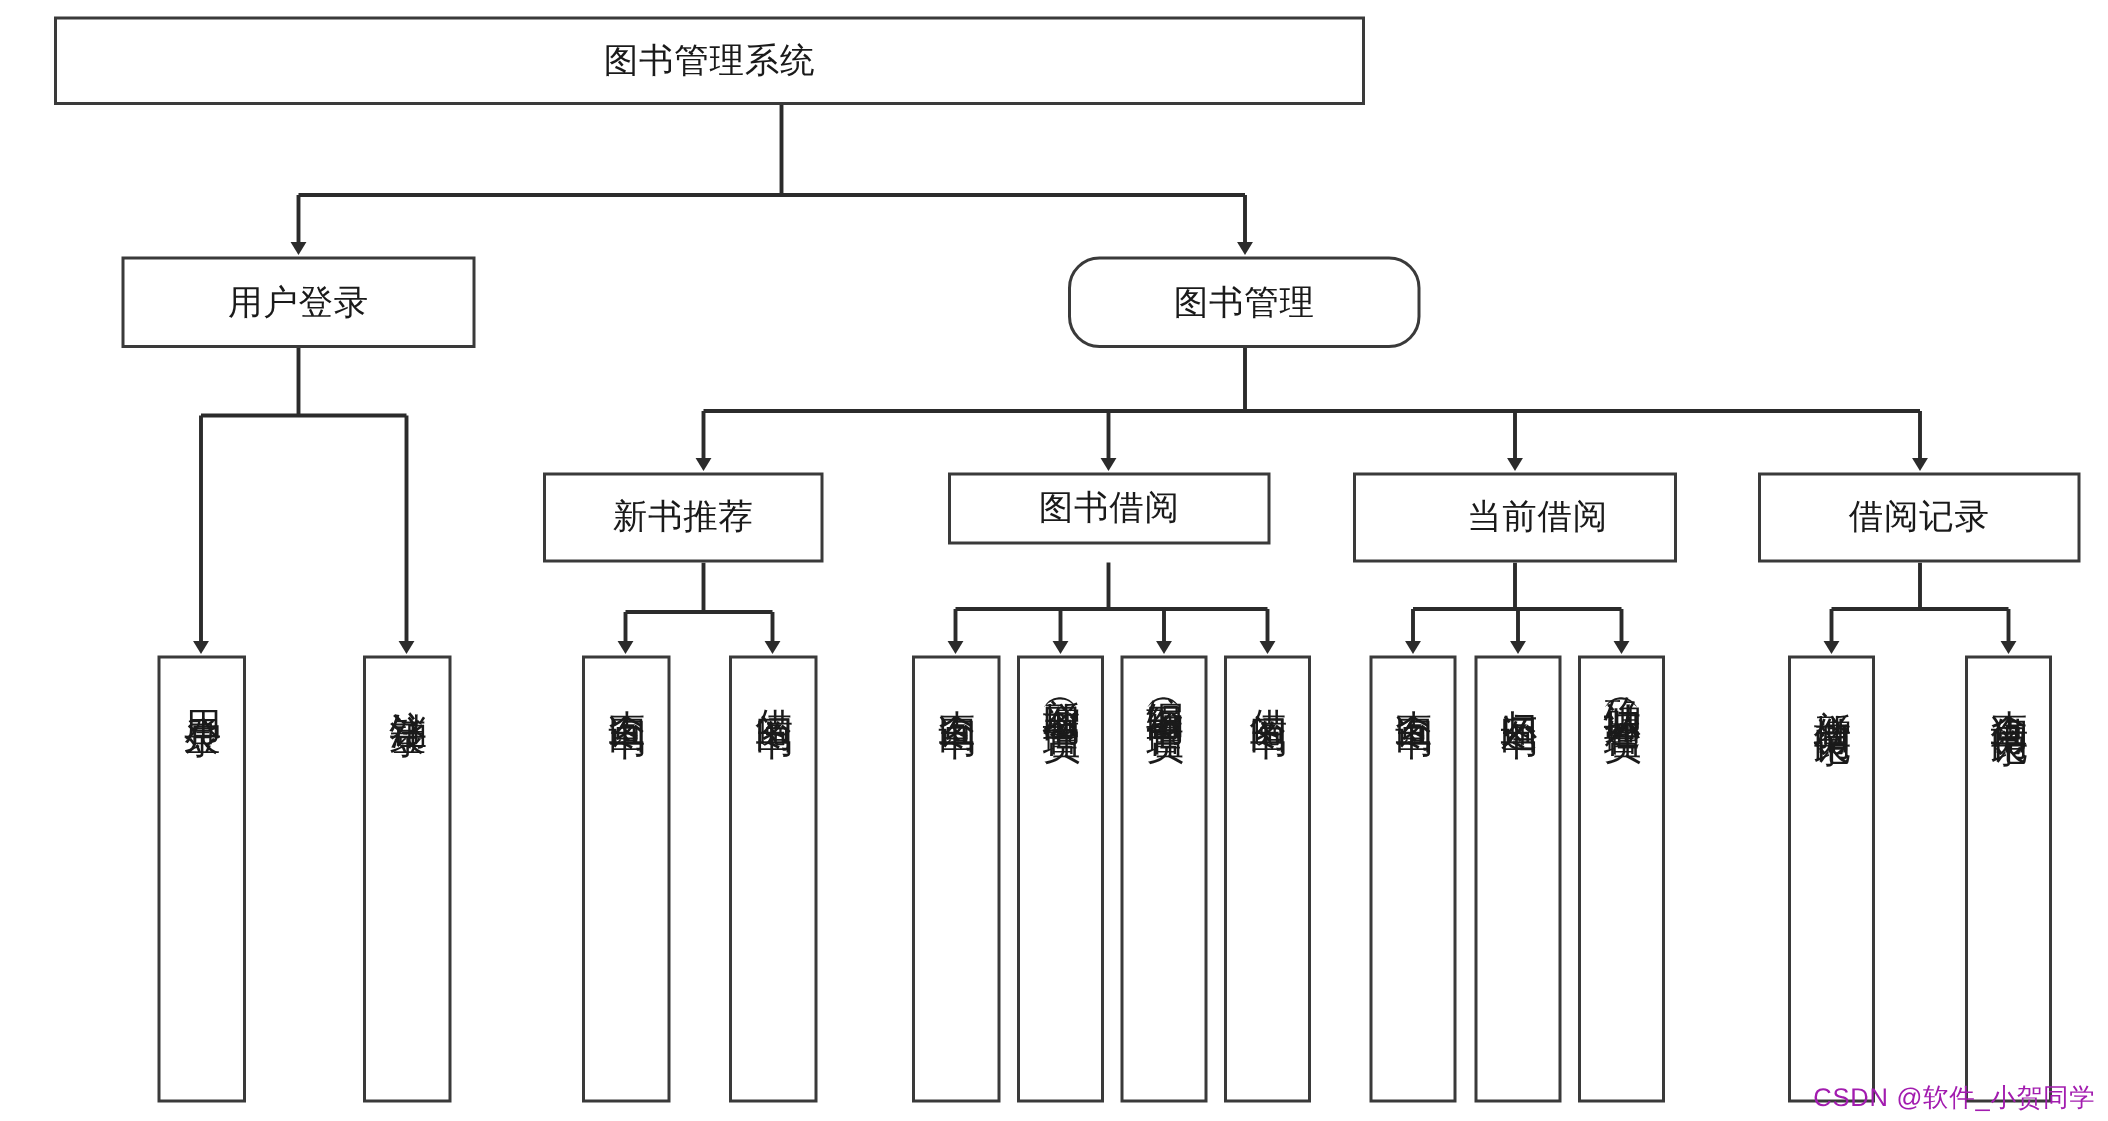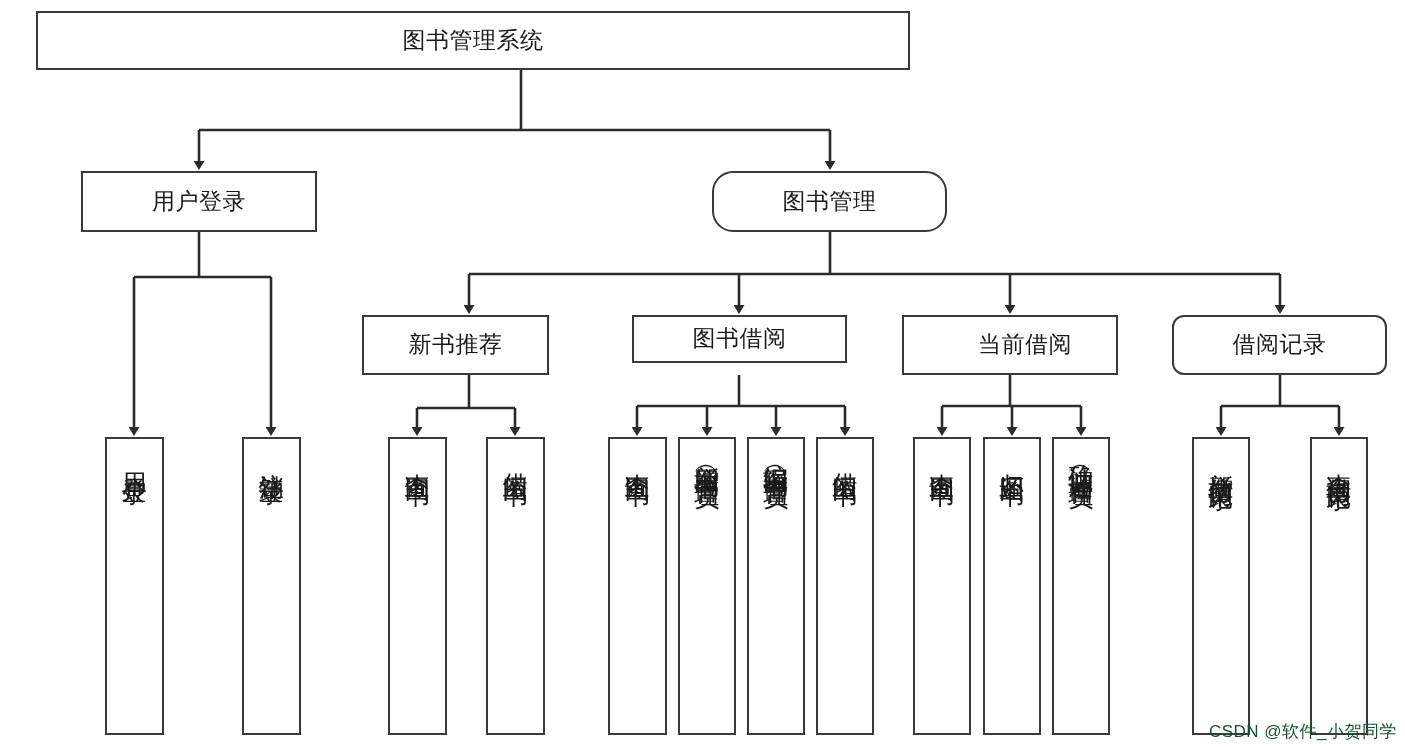--- a/index.html
+++ b/index.html
@@ -63,21 +63,21 @@
     white-space: nowrap;
   }
   .node.vert.tall {
     padding-top: 6px;
   }
   #watermark {
     position: absolute;
     right: 8px;
     bottom: 4px;
     font-size: 17px;
-    color: #14532d;
+    color: #a21caf;
     letter-spacing: 0.5px;
     white-space: nowrap;
   }
 </style>
 </head>
 <body>
 
 <div id="canvas">
 
   <svg id="edges" viewBox="0 0 1405 747">
@@ -143,21 +143,21 @@
 
   <div class="node horiz" id="node-l3-0" style="left: 362px; top: 315px; width: 187px; height: 60px;">
     <span class="label">新书推荐</span>
   </div>
   <div class="node horiz" id="node-l3-1" style="left: 632px; top: 315px; width: 215px; height: 48px;">
     <span class="label">图书借阅</span>
   </div>
   <div class="node horiz" id="node-l3-2" style="left: 902px; top: 315px; width: 216px; height: 60px; padding-left: 30px;">
     <span class="label">当前借阅</span>
   </div>
-  <div class="node horiz" id="node-l3-3" style="left: 1172px; top: 315px; width: 215px; height: 60px; border-radius: 12px;">
+  <div class="node horiz" id="node-l3-3" style="left: 1172px; top: 315px; width: 215px; height: 60px;">
     <span class="label">借阅记录</span>
   </div>
 
   <div class="node vert" id="node-leaf-0" style="left: 105px; top: 437px; width: 59px; height: 298px;">
     <span class="label">用户登录</span>
   </div>
   <div class="node vert" id="node-leaf-1" style="left: 242px; top: 437px; width: 59px; height: 298px;">
     <span class="label">注销登录</span>
   </div>
   <div class="node vert" id="node-leaf-2" style="left: 388px; top: 437px; width: 59px; height: 298px;">

